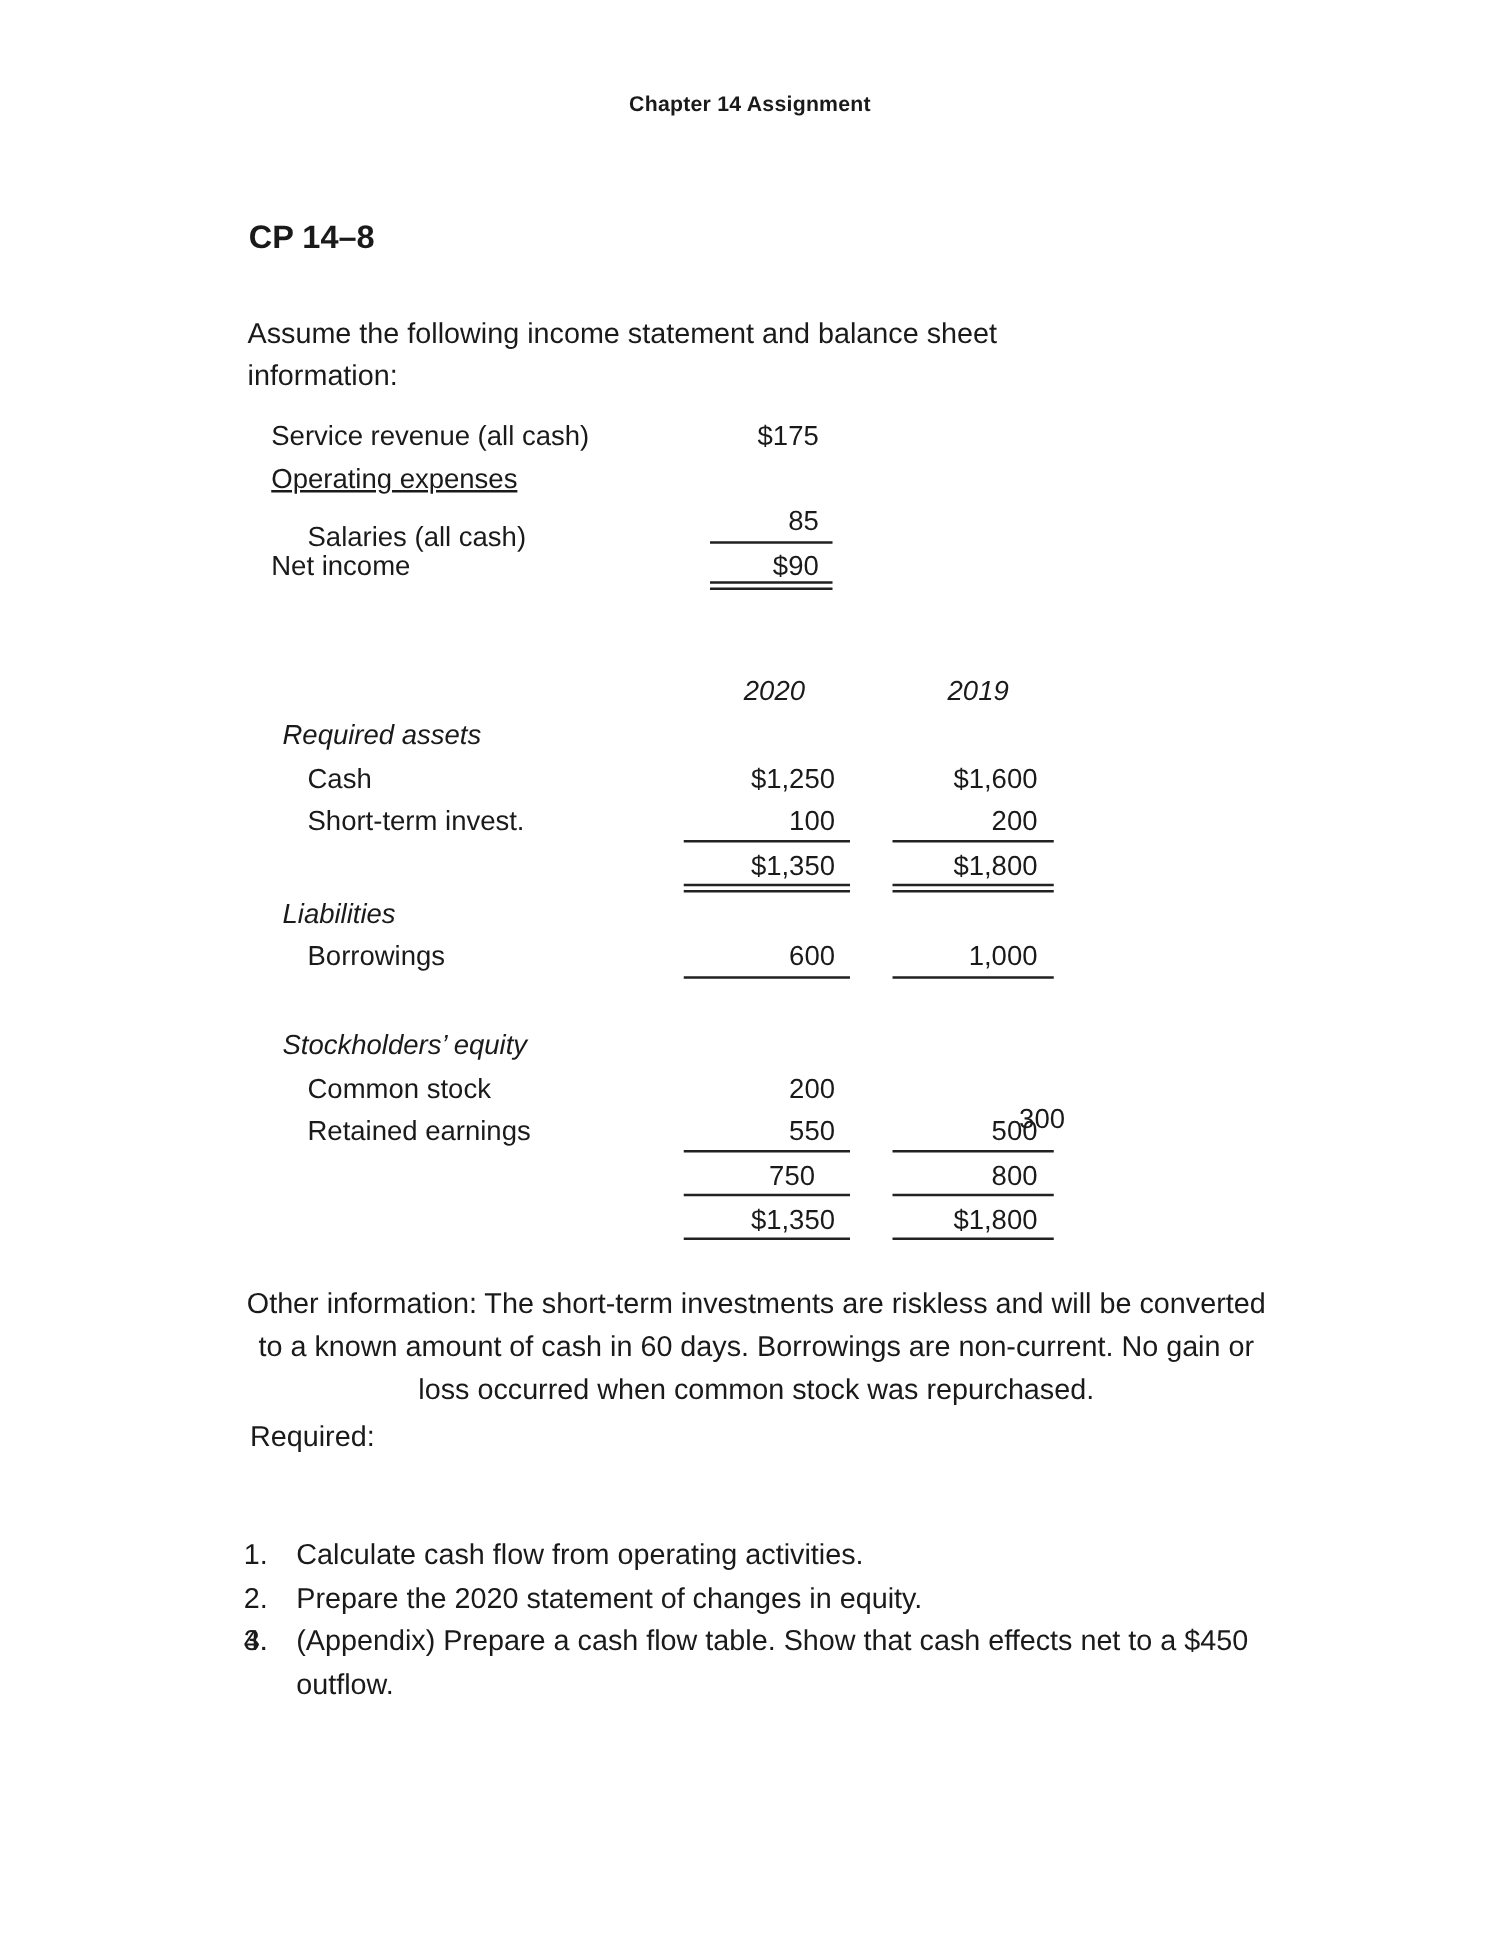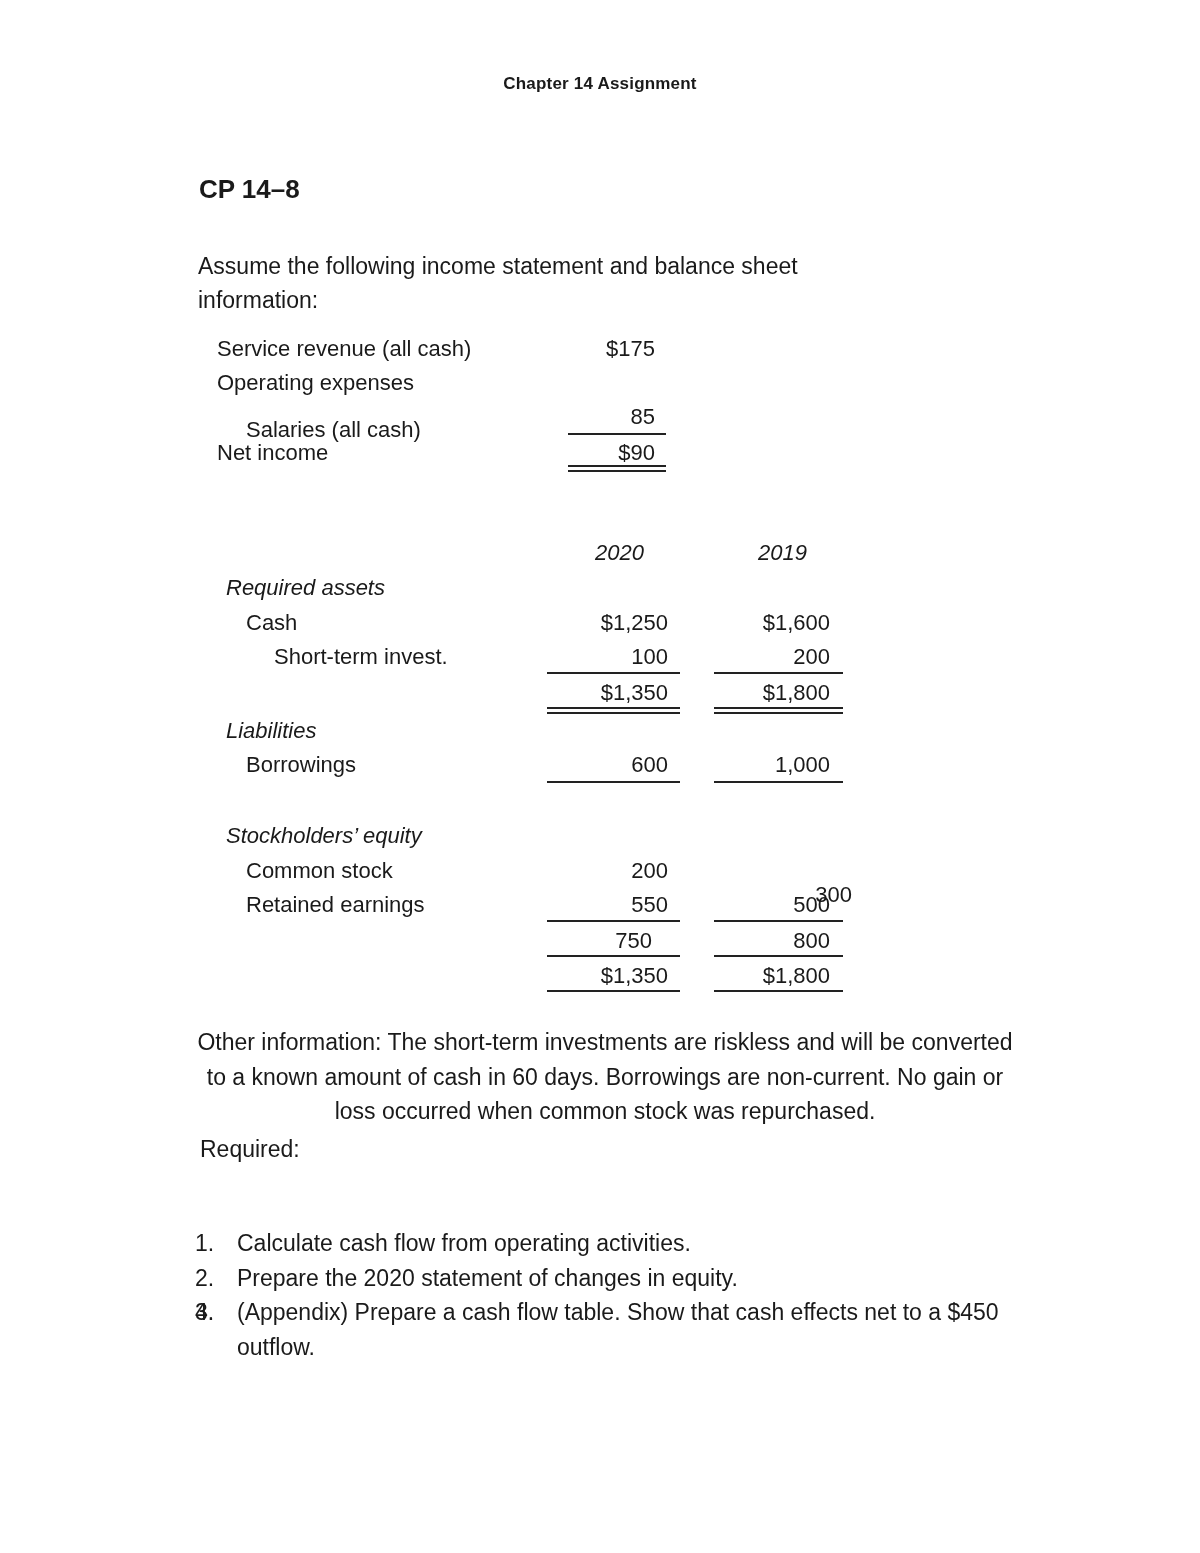--- a/index.html
+++ b/index.html
@@ -49,21 +49,21 @@
 <div class="problem-id">CP 14–8</div>
 
 <div class="intro">Assume the following income statement and balance sheet information:</div>
 
 <div>
   <div class="row" style="top:334px;left:217px;">
     <span class="lbl" style="left:0;">Service revenue (all cash)</span>
     <span class="num" style="left:370px;width:68px;">$175</span>
   </div>
   <div class="row" style="top:368px;left:217px;">
-    <span class="lbl" style="left:0;">Operating expenses</span>
+    <span class="lbl" style="left:0;text-decoration:underline;">Operating expenses</span>
   </div>
   <div class="row" style="top:402px;left:217px;">
     <span class="lbl" style="left:29px;margin-top:13px;">Salaries (all cash)</span>
     <span class="num" style="left:370px;width:68px;">85</span>
   </div>
   <div class="rule" style="top:433px;left:568px;width:98px;"></div>
   <div class="row" style="top:438px;left:217px;">
     <span class="lbl" style="left:0;">Net income</span>
     <span class="num" style="left:370px;width:68px;">$90</span>
   </div>
@@ -77,21 +77,21 @@
   </div>
 
   <div class="row italic" style="top:573px;left:226px;">Required assets</div>
 
   <div class="row" style="top:608px;left:0;width:900px;">
     <span class="lbl" style="left:246px;">Cash</span>
     <span class="num" style="left:560px;width:108px;">$1,250</span>
     <span class="num" style="left:722px;width:108px;">$1,600</span>
   </div>
   <div class="row" style="top:642px;left:0;width:900px;">
-    <span class="lbl" style="left:246px;margin-left:28px;">Short-term invest.</span>
+    <span class="lbl" style="left:246px;">Short-term invest.</span>
     <span class="num" style="left:560px;width:108px;">100</span>
     <span class="num" style="left:722px;width:108px;">200</span>
   </div>
   <div class="rule" style="top:672px;left:547px;width:133px;"></div>
   <div class="rule" style="top:672px;left:714px;width:129px;"></div>
   <div class="row" style="top:678px;left:0;width:900px;">
     <span class="num" style="left:560px;width:108px;">$1,350</span>
     <span class="num" style="left:722px;width:108px;">$1,800</span>
   </div>
   <div class="rule-dbl" style="top:707px;left:547px;width:133px;"></div>

